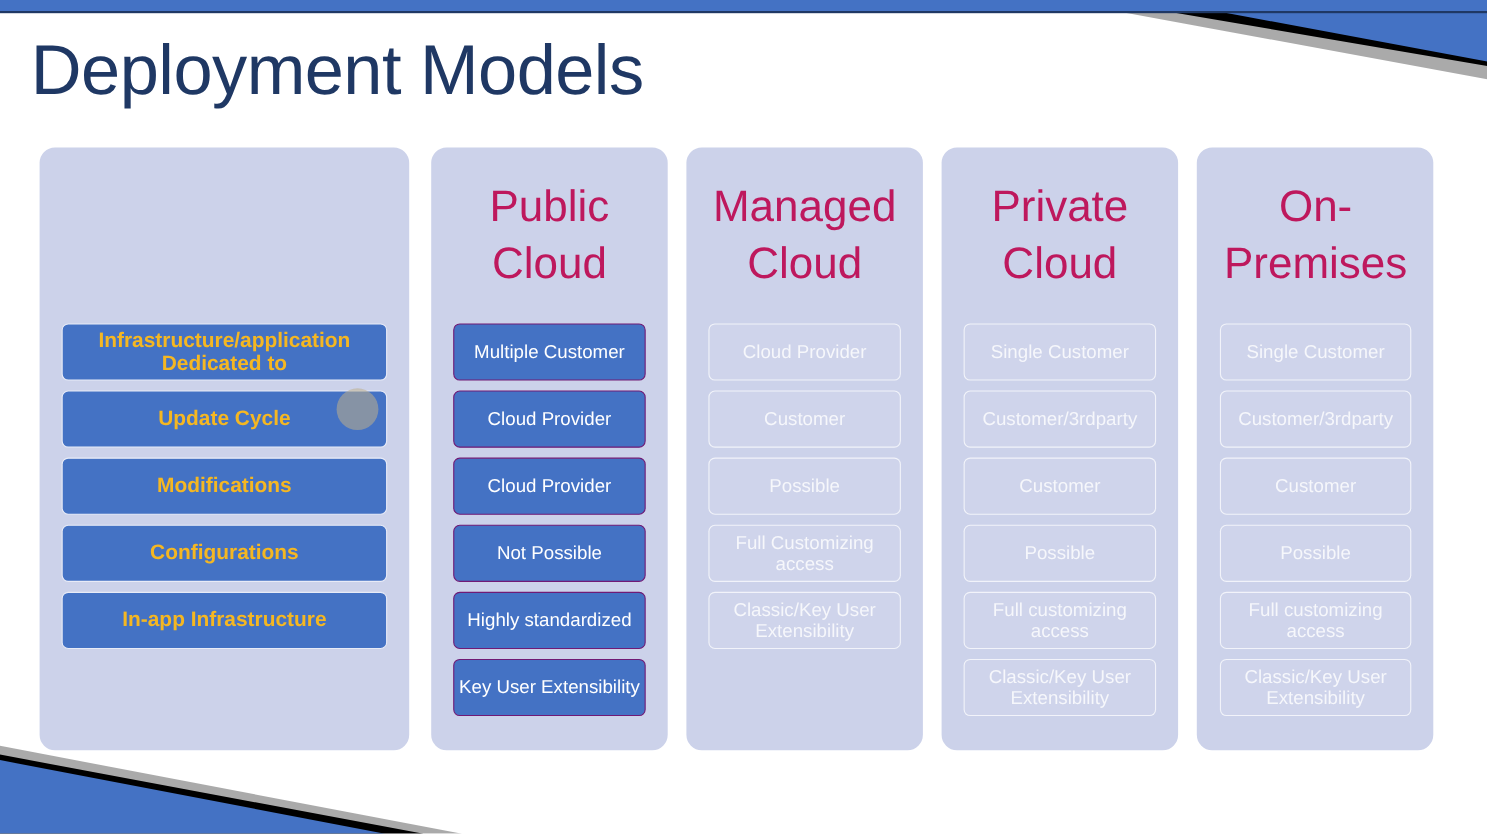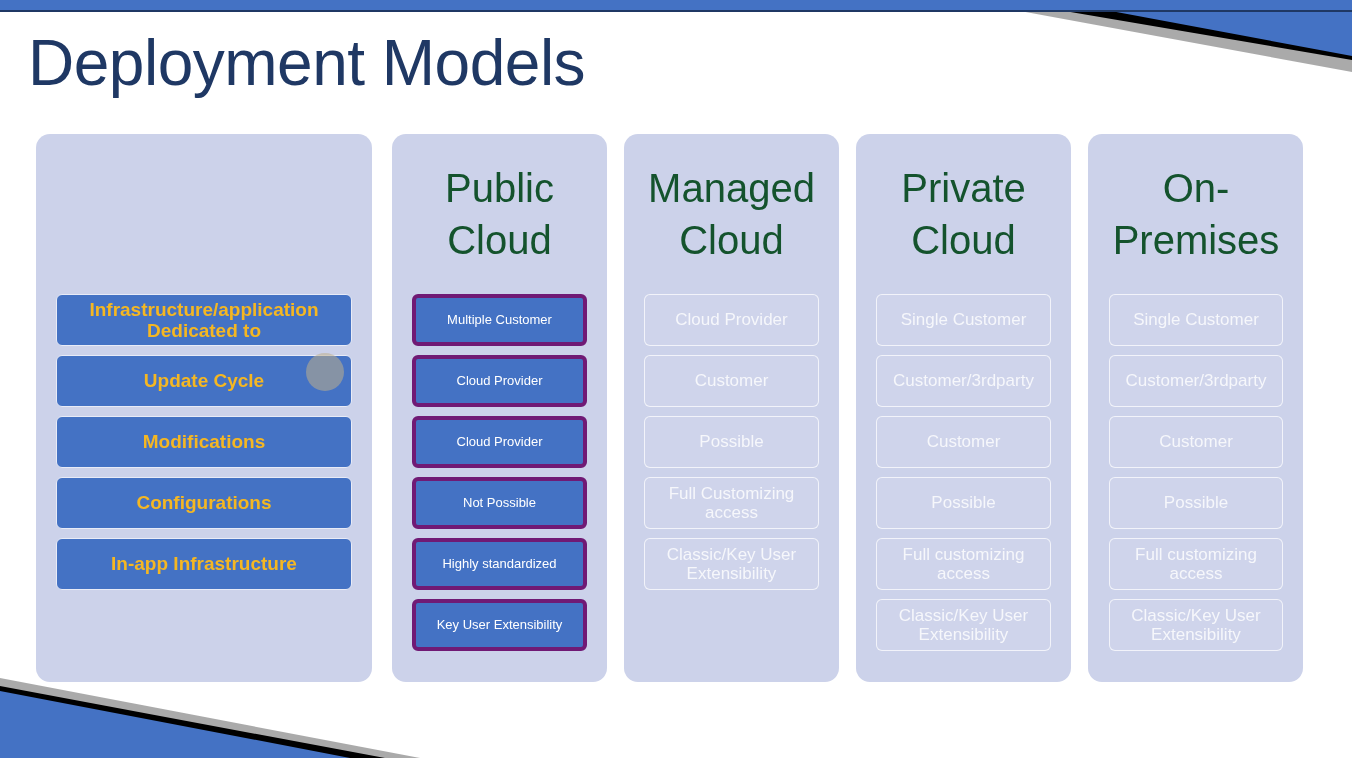--- a/index.html
+++ b/index.html
@@ -126,21 +126,21 @@
   .col.data:last-child { margin-right: 0; padding-left: 21px; }
 
   .col-head {
     height: 160px;
     display: flex;
     align-items: center;
     justify-content: center;
     text-align: center;
     font-size: 40px;
     line-height: 1.3;
-    color: #14532d;
+    color: #be185d;
   }
   .col-head.blank { visibility: hidden; }
 
   .cells {
     display: flex;
     flex-direction: column;
     gap: 9px;
     padding-bottom: 12px;
   }
 
@@ -161,23 +161,23 @@
     background: #4472C4;
     border: 1px solid #e8ebf7;
     color: #F5B722;
     font-size: 19px;
     font-weight: bold;
   }
 
   
   .cell.solid {
     background: #4472C4;
-    border: 4px solid #701a75;
+    border: 1px solid #701a75;
     color: #ffffff;
-    font-size: 13px;
+    font-size: 17px;
   }
 
   
   .cell.ghost {
     background: rgba(255,255,255,0.06);
     border: 1px solid rgba(255,255,255,0.72);
     color: rgba(255,255,255,0.80);
     font-size: 17px;
   }
   .cell.ghost sup { font-size: 17px; vertical-align: super; }

